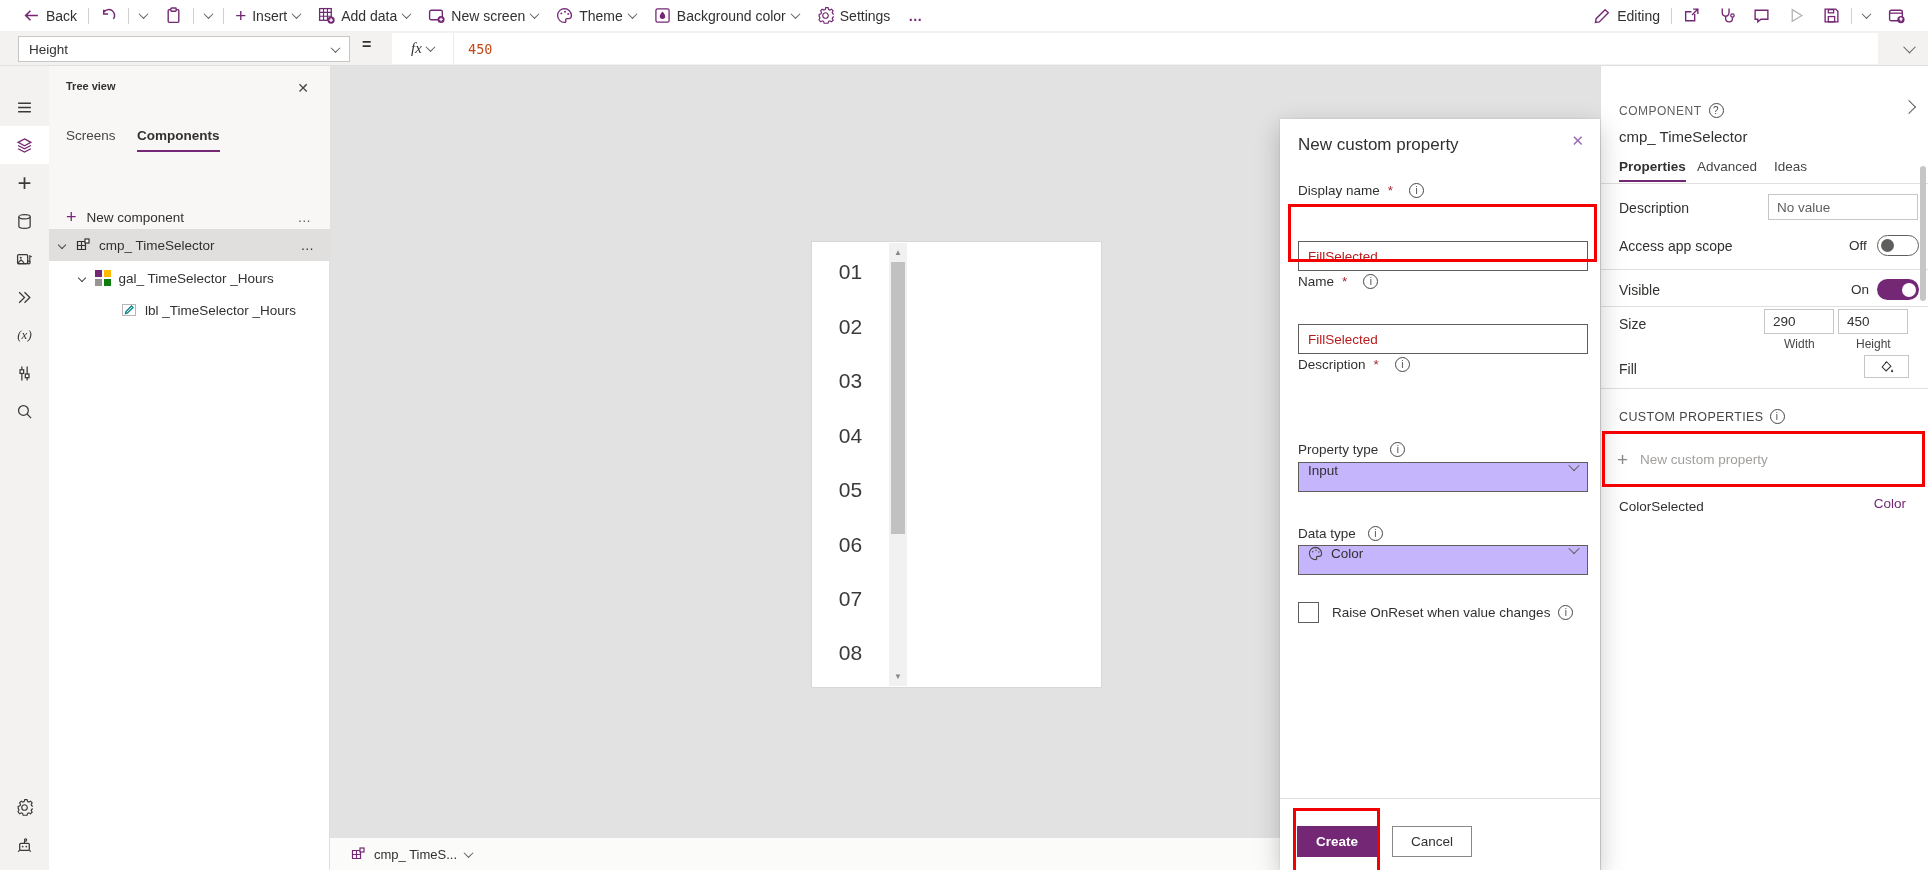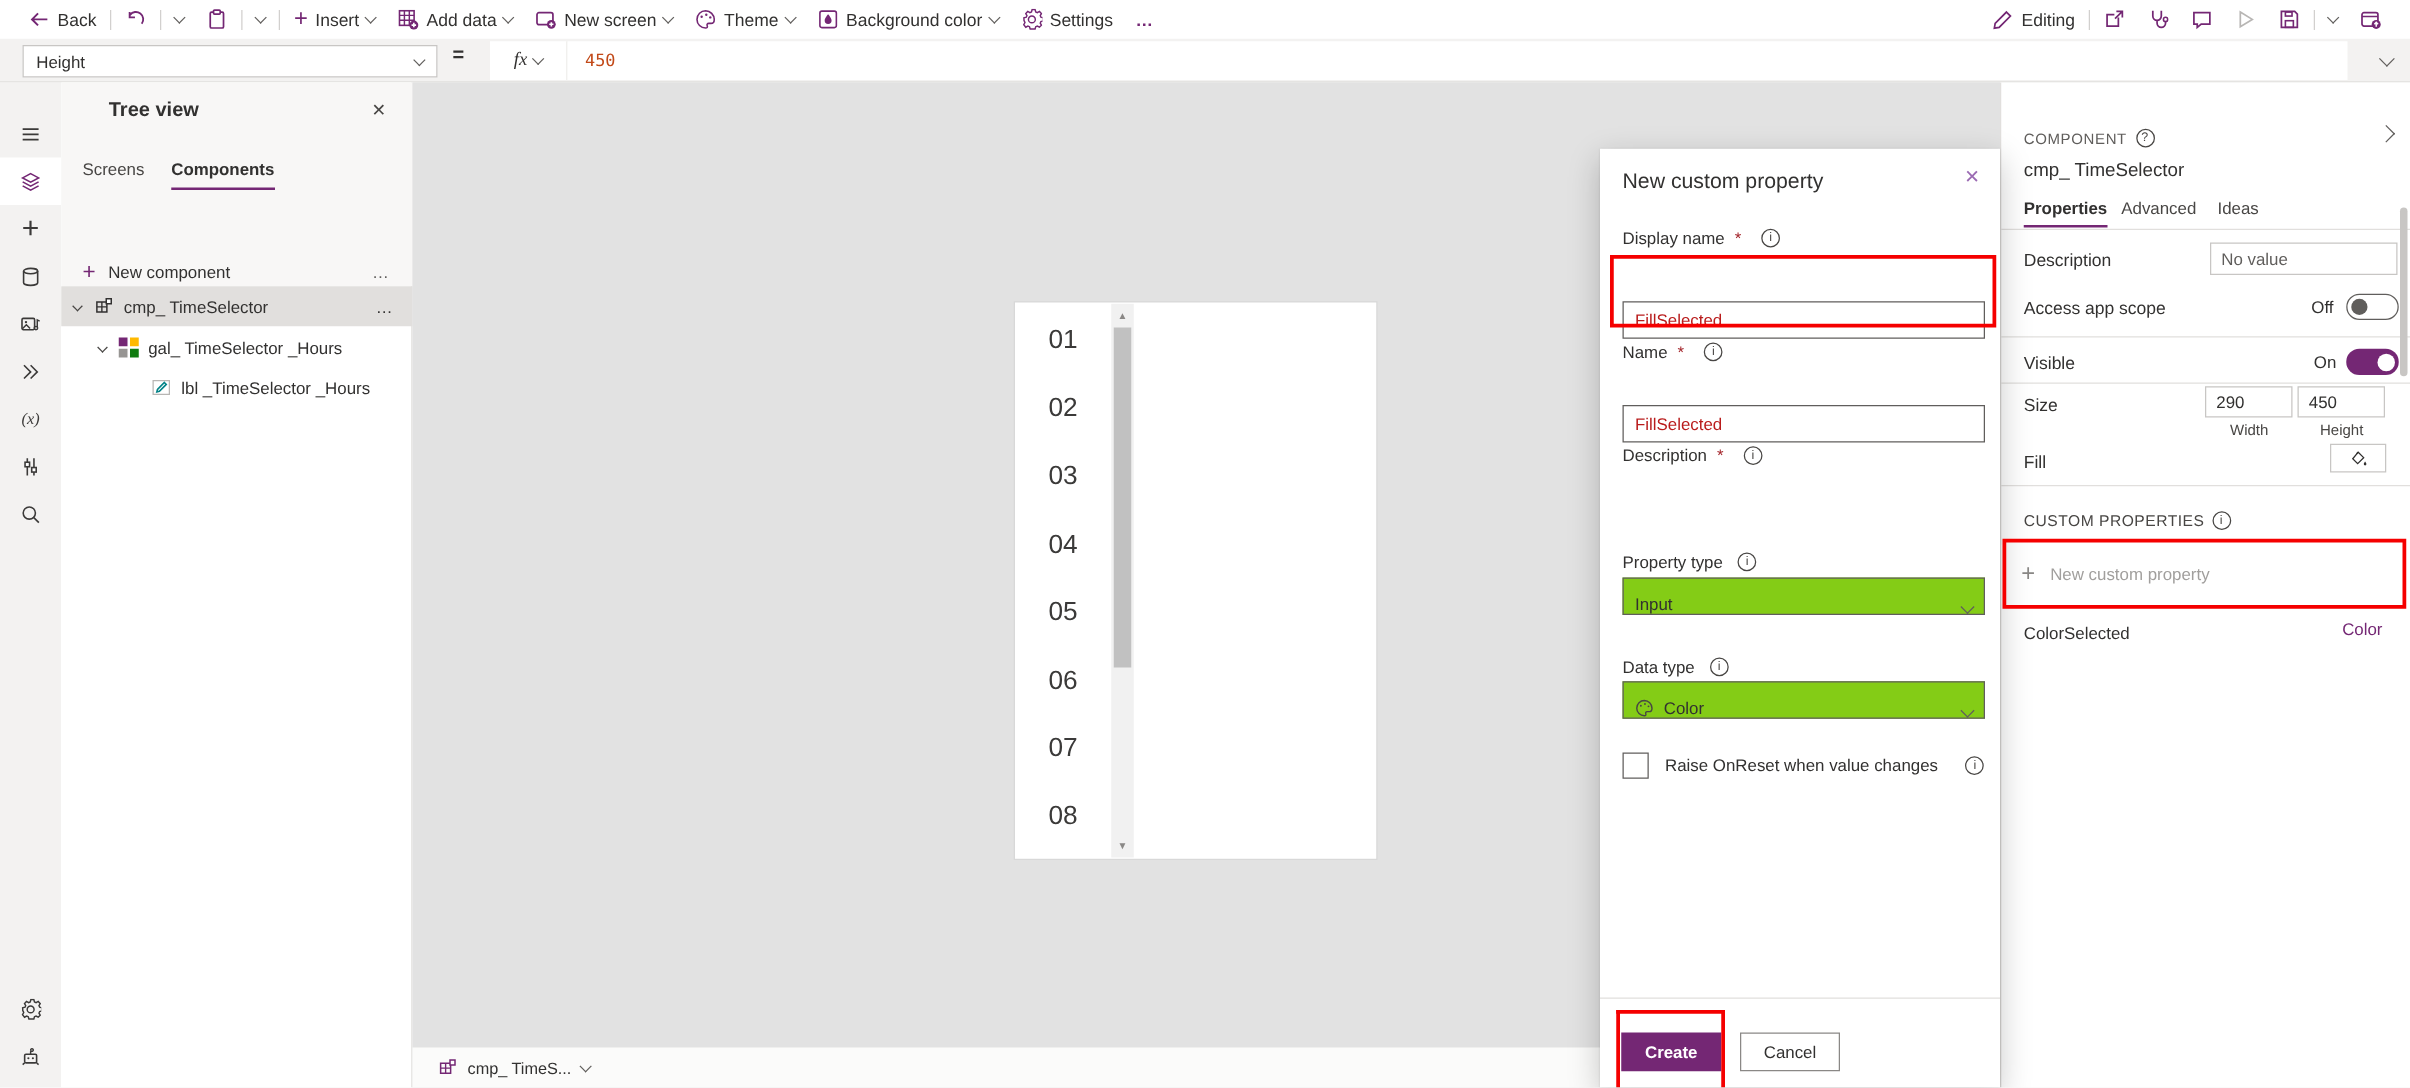--- a/index.html
+++ b/index.html
@@ -35,21 +35,21 @@
 
   
   #rail { position:absolute; top:66px; left:0; width:49px; height:804px; background:#f3f2f1; }
   .rail-item { width:49px; height:38px; display:flex; align-items:center; justify-content:center; color:#3b3a39; cursor:pointer; }
   .rail-item.sel { background:#fff; color:#742774; }
   .rail-bottom { position:absolute; bottom:6px; left:0; width:49px; }
 
   
   #treepanel { position:absolute; top:66px; left:49px; width:281px; height:804px; background:#fff; border-right:1px solid #e1dfdd; font-size:13.5px; }
   #treepanel .head { background:#f8f7f6; padding:0; }
-  #tv-title { position:absolute; left:17px; top:14px; font-size:16px; font-weight:bold; color:#323130;margin-left:21px; }
+  #tv-title { position:absolute; left:17px; top:14px; font-size:11px; font-weight:bold; color:#323130; }
   #tv-close { position:absolute; right:20px; top:14px; font-size:14px; color:#484644; cursor:pointer; }
   .tv-tab { position:absolute; top:62px; font-size:13.5px; color:#484644; cursor:pointer; padding-bottom:7px; }
   .tv-tab.active { font-weight:bold; color:#323130; border-bottom:2.5px solid #742774; }
   #tv-search { position:absolute; left:17px; top:96px; width:247px; height:31px; background:#fff; border:1px solid #8a8886; border-radius:2px; display:flex; align-items:center; padding:0 9px; gap:7px; }
   #tv-search input { border:none; outline:none; width:170px; font-size:13.5px; font-family:inherit; color:#323130; }
   #tv-search input::placeholder { color:#605e5c; }
   #tv-newcomp { position:absolute; left:0; top:137px; width:281px; height:29px; display:flex; align-items:center; padding:0 17px; gap:10px; cursor:pointer; }
   #tv-newcomp .plus { color:#742774; font-size:18px; font-weight:normal; }
   #tv-newcomp .more { margin-left:auto; color:#605e5c; letter-spacing:2px; }
   .tree-row { position:absolute; left:0; width:281px; height:32px; display:flex; align-items:center; cursor:pointer; }
@@ -95,25 +95,25 @@
   #cp-row-new span.txt { color:#a19f9d; font-size:13.5px; }
 
   
   #modal { position:absolute; left:1280px; top:119px; width:320px; height:751px; background:#fff;
     box-shadow:0 8px 24px rgba(0,0,0,.22), 0 0 2px rgba(0,0,0,.12); font-size:13.5px; }
   #modal-title { position:absolute; left:18px; top:16px; font-size:17px; color:#323130; }
   #modal-close { position:absolute; right:16px; top:13px; font-size:15px; color:#9b6bb3; cursor:pointer; }
   .m-label { position:absolute; left:18px; color:#323130; display:flex; align-items:center; gap:8px; }
   .req { color:#a4262c; }
   .m-input { position:absolute; left:18px; width:290px; height:30px; border:1px solid #605e5c; background:#fff; padding:0 9px; font-size:13.5px; font-family:inherit; color:#b91c1c; outline:none;margin-top:31px; }
-  .m-drop { position:absolute; left:18px; width:290px; height:30px; border:1px solid #605e5c; background:#84cc16; display:flex; align-items:flex-end; padding:0 9px; gap:8px; cursor:pointer; }
+  .m-drop { position:absolute; left:18px; width:290px; height:30px; border:1px solid #605e5c; background:#c4b5fd; display:flex; align-items:flex-start; padding:0 9px; gap:8px; cursor:pointer; }
   .m-drop .chev { margin-left:auto; width:8px; height:8px; }
   .info-i { display:inline-flex; width:15px; height:15px; border:1px solid #484644; border-radius:50%; font-size:10px; align-items:center; justify-content:center; color:#484644; font-style:normal; flex:0 0 auto; }
   #m-check { position:absolute; left:18px; top:483px; width:21px; height:21px; border:1px solid #605e5c; background:#fff; cursor:pointer; }
-  #m-checklabel { position:absolute; left:52px; top:486px; display:flex; gap:22px; align-items:center; }
+  #m-checklabel { position:absolute; left:52px; top:486px; display:flex; gap:8px; align-items:center; }
   #m-div { position:absolute; left:0; top:679px; width:320px; height:1px; background:#e1dfdd; }
   #btn-create { position:absolute; left:17px; top:707px; width:80px; height:31px; background:#742774; color:#fff; border:none; font-weight:bold; font-size:13.5px; font-family:inherit; cursor:pointer; }
   #btn-cancel { position:absolute; left:112px; top:707px; width:80px; height:31px; background:#fff; color:#323130; border:1px solid #8a8886; font-size:13.5px; font-family:inherit; cursor:pointer; }
 
   
   .redbox { position:absolute; border:3px solid #f50000; pointer-events:none; z-index:50; }
 </style>
 </head>
 <body>
 

